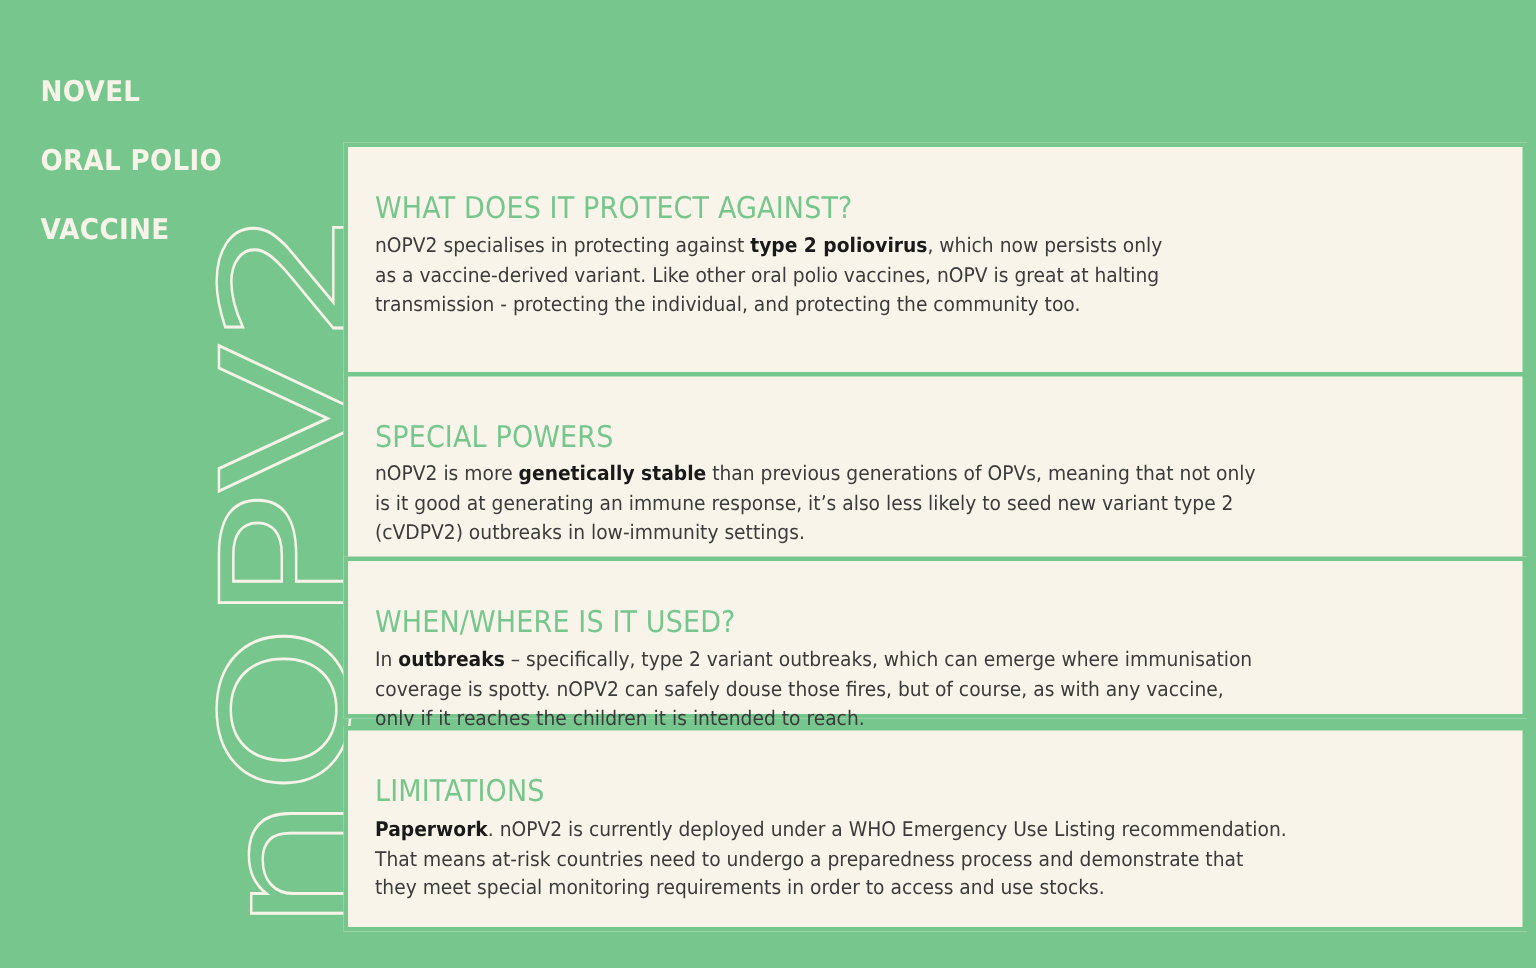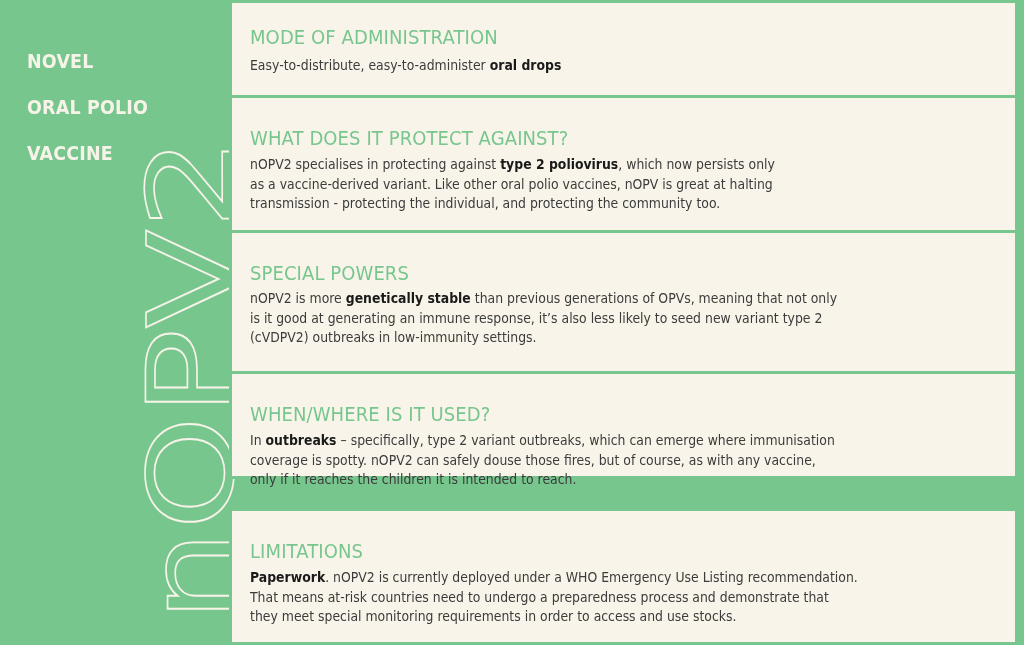--- a/index.html
+++ b/index.html
@@ -97,55 +97,49 @@
 </div>
 
 <div class="big-outline">
   <svg width="240" height="645" viewBox="0 0 240 645" xmlns="http://www.w3.org/2000/svg">
     <text id="outline-text" x="0" y="0" transform="translate(232,622) rotate(-90) scale(1.0,1.0)" textLength="485" lengthAdjust="spacingAndGlyphs" font-family="DejaVu Sans, sans-serif" font-size="118" fill="none" stroke="#f7f3e8" stroke-width="1.6">nOPV2</text>
   </svg>
 </div>
 
 <div class="panels">
 
-  <div class="panel" style="top:0; height:98px;">
-    <div class="panel-heading" style="top:22px;">MODE OF ADMINISTRATION</div>
-    <div class="panel-body" style="top:53px;">
-      <span class="line"><span>Easy-to-distribute, easy-to-administer </span><b>oral drops</b><span></span></span>
-    </div>
-  </div>
 
   <div class="panel" style="top:95px; height:158px;">
     <div class="panel-heading" style="top:28px;">WHAT DOES IT PROTECT AGAINST?</div>
     <div class="panel-body" style="top:57px;">
       <span class="line"><span>nOPV2 specialises in protecting against </span><b>type 2 poliovirus</b><span>, which now persists only</span></span>
       <span class="line"><span>as a vaccine-derived variant. Like other oral polio vaccines, nOPV is great at halting</span></span>
       <span class="line"><span>transmission - protecting the individual, and protecting the community too.</span></span>
     </div>
   </div>
 
-  <div class="panel" style="top:230px; height:164px;">
+  <div class="panel" style="top:248px; height:164px;">
     <div class="panel-heading" style="top:28px;">SPECIAL POWERS</div>
     <div class="panel-body" style="top:56px;">
       <span class="line"><span>nOPV2 is more </span><b>genetically stable</b><span> than previous generations of OPVs, meaning that  not only</span></span>
       <span class="line"><span>is it good at generating an immune response, it’s also less likely to seed new variant type 2</span></span>
       <span class="line"><span>(cVDPV2) outbreaks in low-immunity settings.</span></span>
     </div>
   </div>
 
   <div class="panel" style="top:371px; height:108px;">
     <div class="panel-heading" style="top:28px;">WHEN/WHERE IS IT USED?</div>
     <div class="panel-body" style="top:57px;">
       <span class="line"><span>In </span><b>outbreaks</b><span> – specifically, type 2 variant outbreaks, which can emerge where immunisation</span></span>
       <span class="line"><span>coverage is spotty. nOPV2 can safely douse those fires, but of course, as with any vaccine,</span></span>
       <span class="line"><span>only if it reaches the children it is intended to reach.</span></span>
     </div>
   </div>
 
-  <div class="panel" style="top:508px; height:137px;">
+  <div class="panel" style="top:484px; height:137px;">
     <div class="panel-heading" style="top:28px;">LIMITATIONS</div>
     <div class="panel-body" style="top:57px;">
       <span class="line"><span></span><b>Paperwork</b><span>. nOPV2 is currently deployed under a WHO Emergency Use Listing recommendation.</span></span>
       <span class="line"><span>That means at-risk countries need to undergo a preparedness process and demonstrate that</span></span>
       <span class="line"><span>they meet special monitoring requirements in order to access and use stocks.</span></span>
     </div>
   </div>
 
 </div>
 

